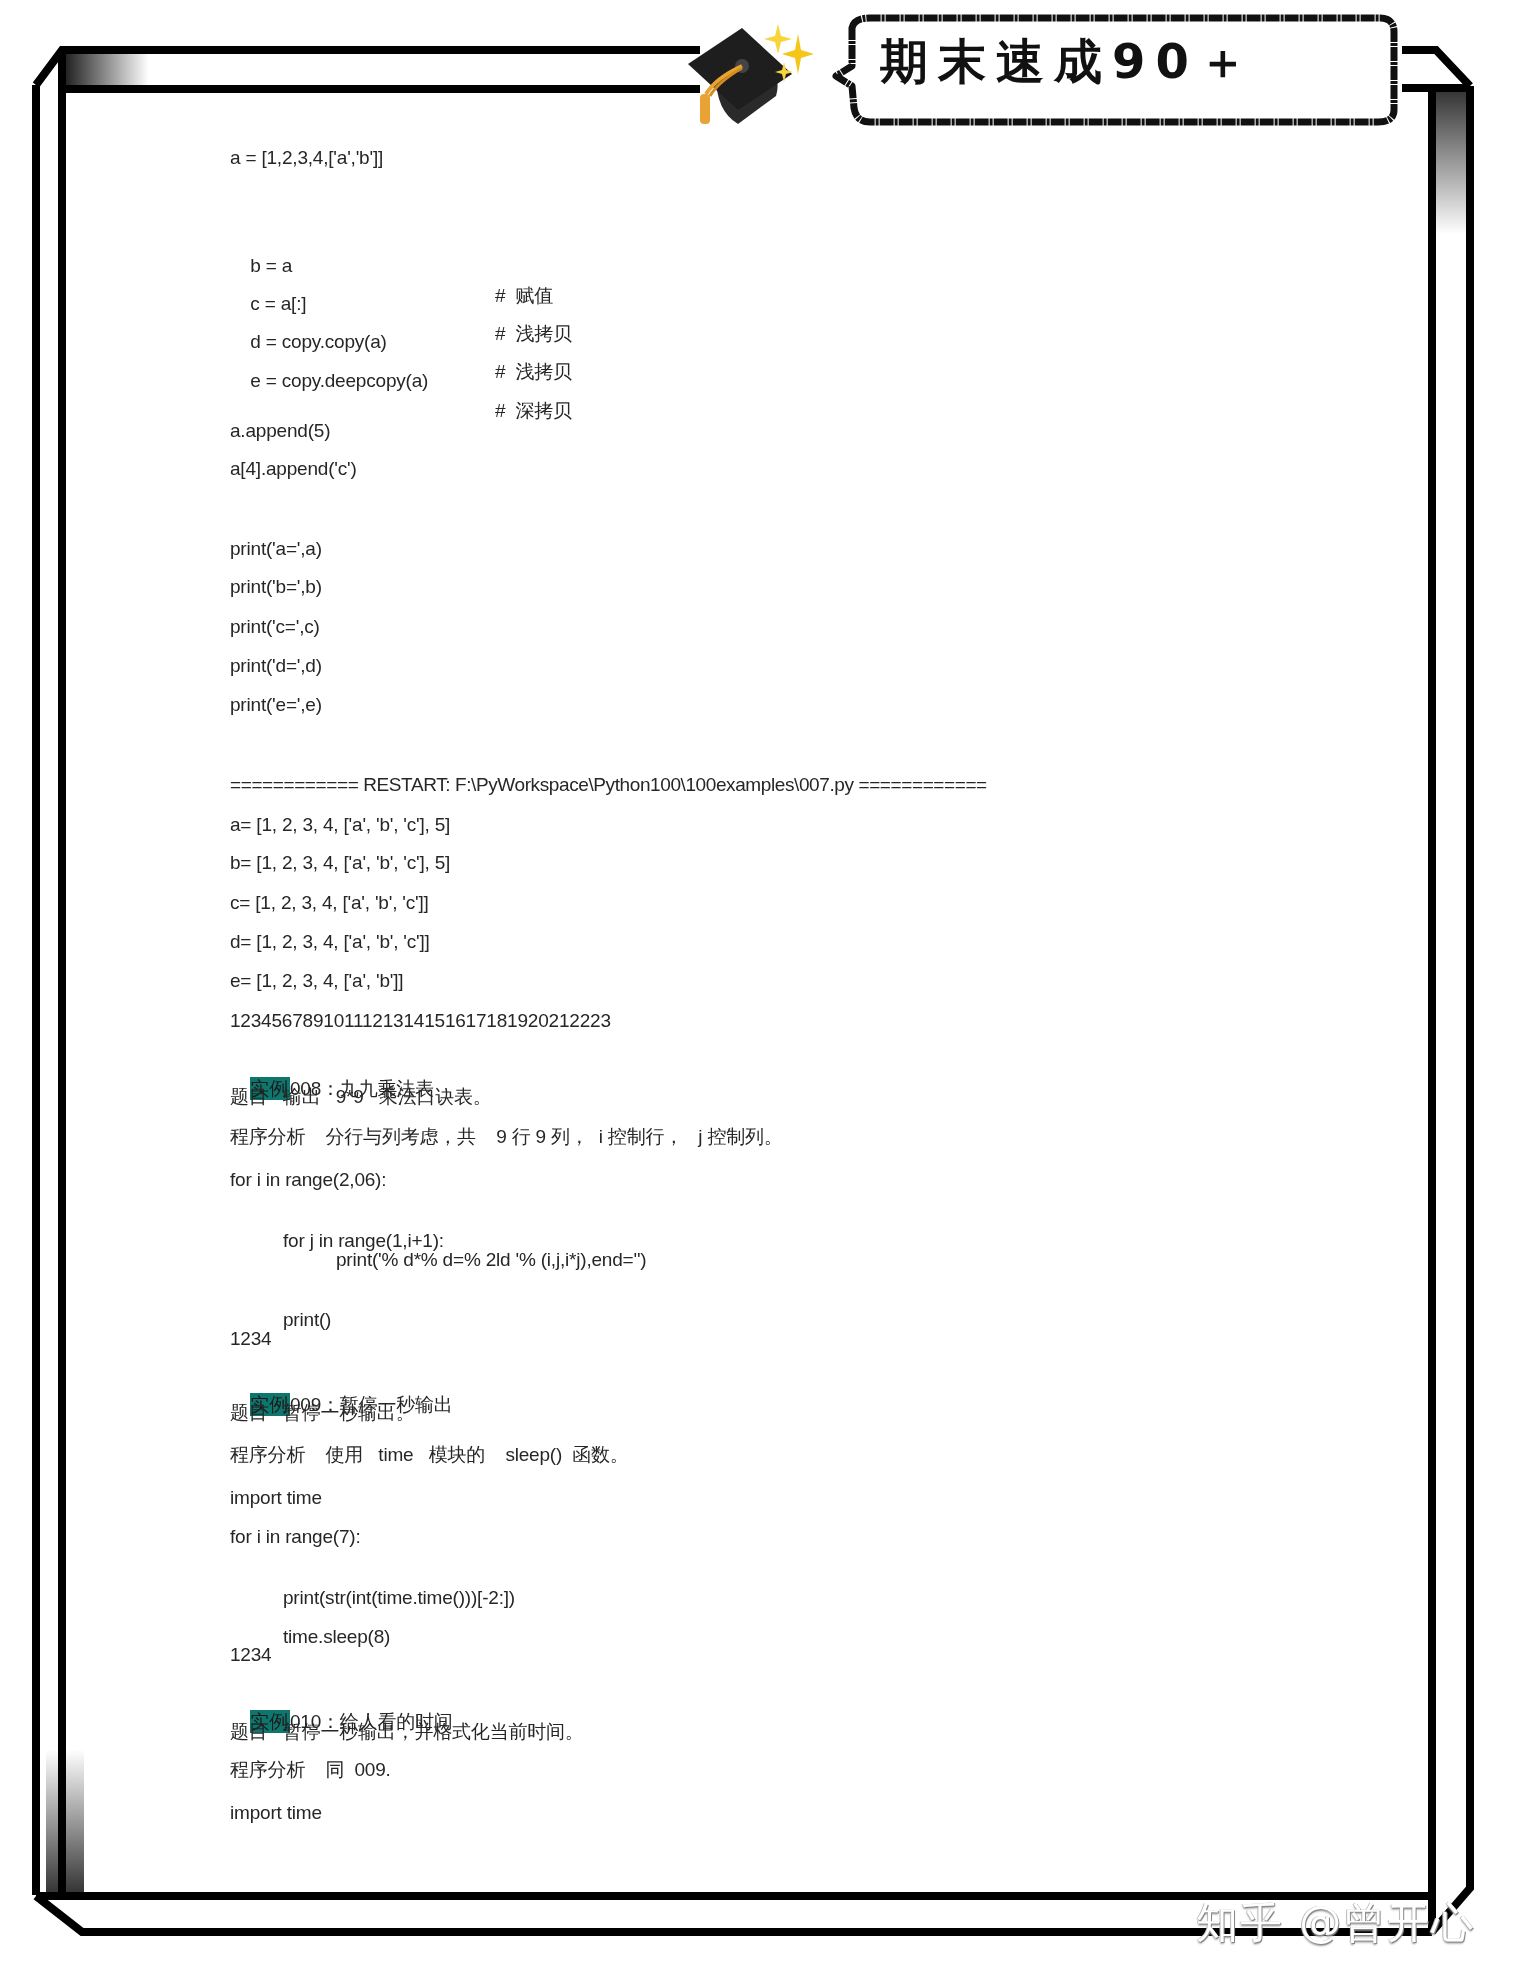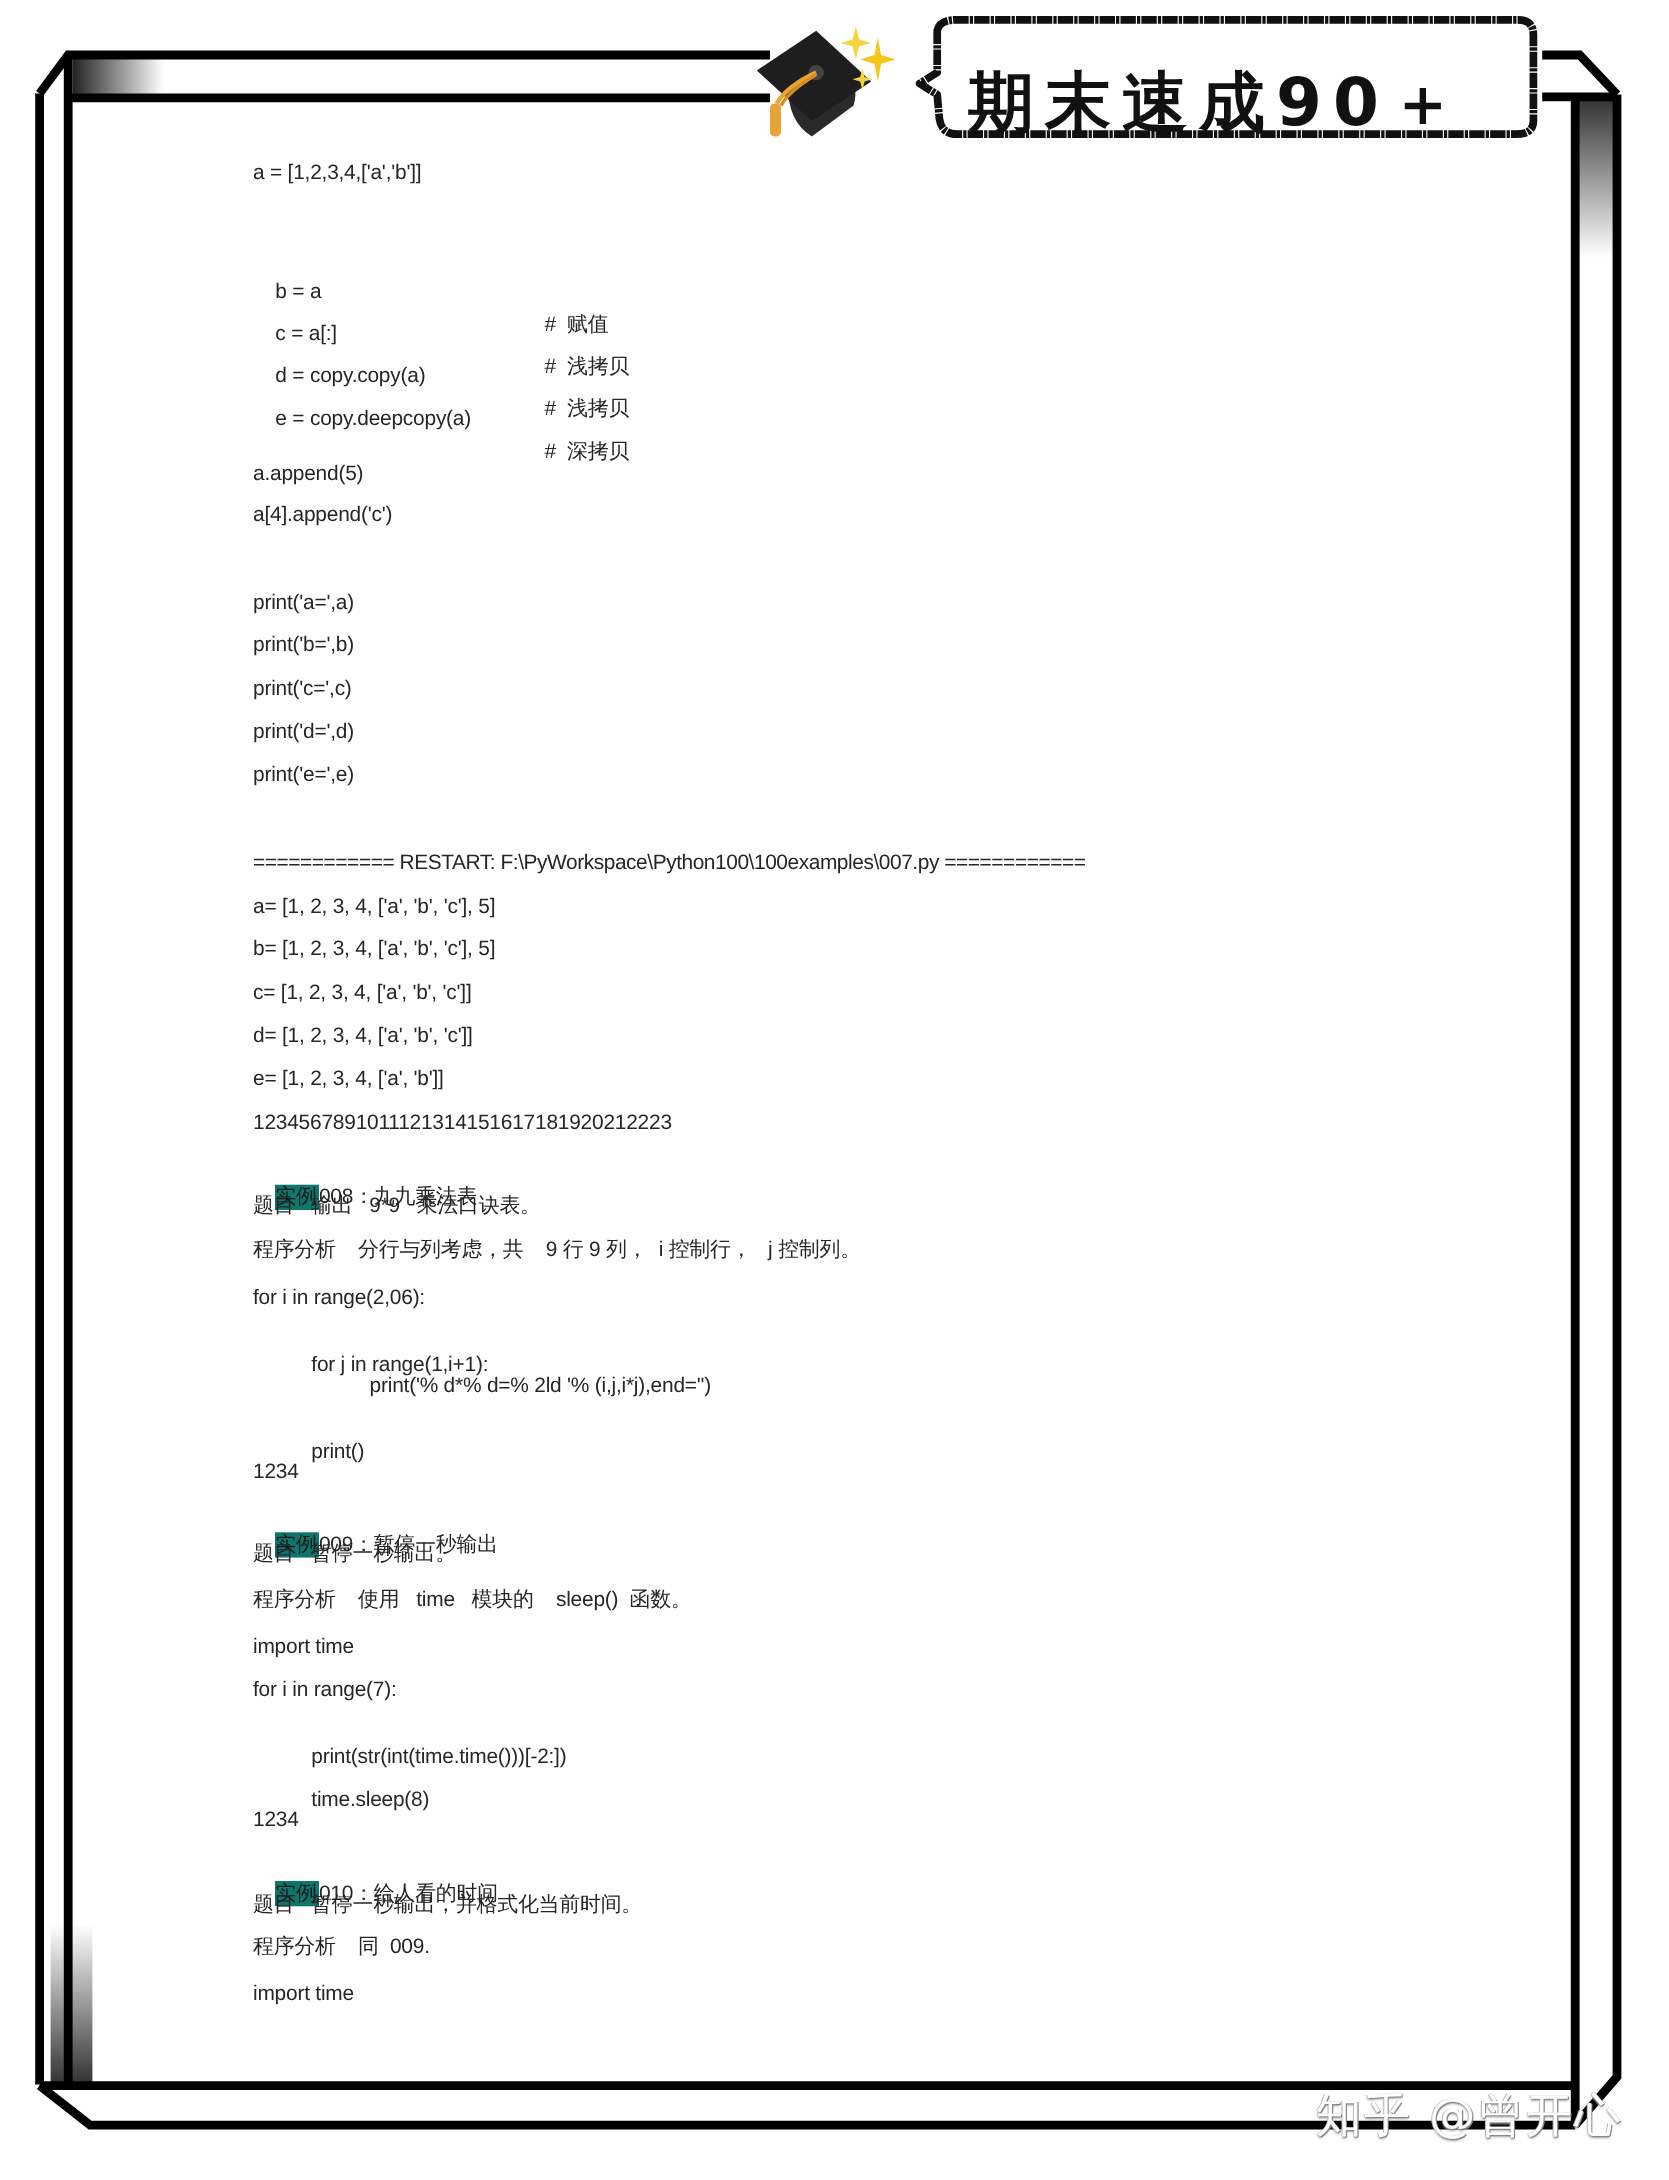--- a/index.html
+++ b/index.html
@@ -6,22 +6,22 @@
   body { width:1517px; height:1982px; background:#ffffff; position:relative; overflow:hidden;
          font-family:"Liberation Sans", "DejaVu Sans", sans-serif; color:#222; }
   .frame-svg { position:absolute; left:0; top:0; width:1517px; height:1982px; }
   .content { position:absolute; left:230px; top:0; width:1150px; }
   .line { position:absolute; left:0; white-space:pre; font-size:19px; line-height:30px; color:#262626; letter-spacing:-0.2px; }
   .indent1 { left:53px;margin-top:20px; }
   .indent2 { left:106px; }
   .comment { position:absolute; left:265px;text-align:center; }
   .tag { background:#0f766e; color:#1a1a1a; padding:1px 2px 1px 0; }
   .title-badge { position:absolute; left:830px; top:14px; width:570px; height:112px; }
-  .title-text { position:absolute; left:880px; top:30px; font-size:60px; font-weight:bold; color:#111;
-                letter-spacing:10px; font-family:"DejaVu Sans", sans-serif; white-space:nowrap;margin-top:24px; }
+  .title-text { position:absolute; left:880px; top:30px; font-size:48px; font-weight:bold; color:#111;
+                letter-spacing:10px; font-family:"DejaVu Sans", sans-serif; white-space:nowrap; }
   .cap { position:absolute; left:686px; top:16px; width:130px; height:120px; }
   .watermark { position:absolute; left:1196px; top:1895px; font-size:42px; color:#fff; white-space:nowrap;
                text-shadow: 1px 1px 0 #888, -1px 0 0 #bbb, 0 2px 2px #999; letter-spacing:2px;
                font-family:"DejaVu Sans", sans-serif; }
 </style>
 </head>
 <body>
 
 <svg class="frame-svg" viewBox="0 0 1517 1982" xmlns="http://www.w3.org/2000/svg">
   <defs>

